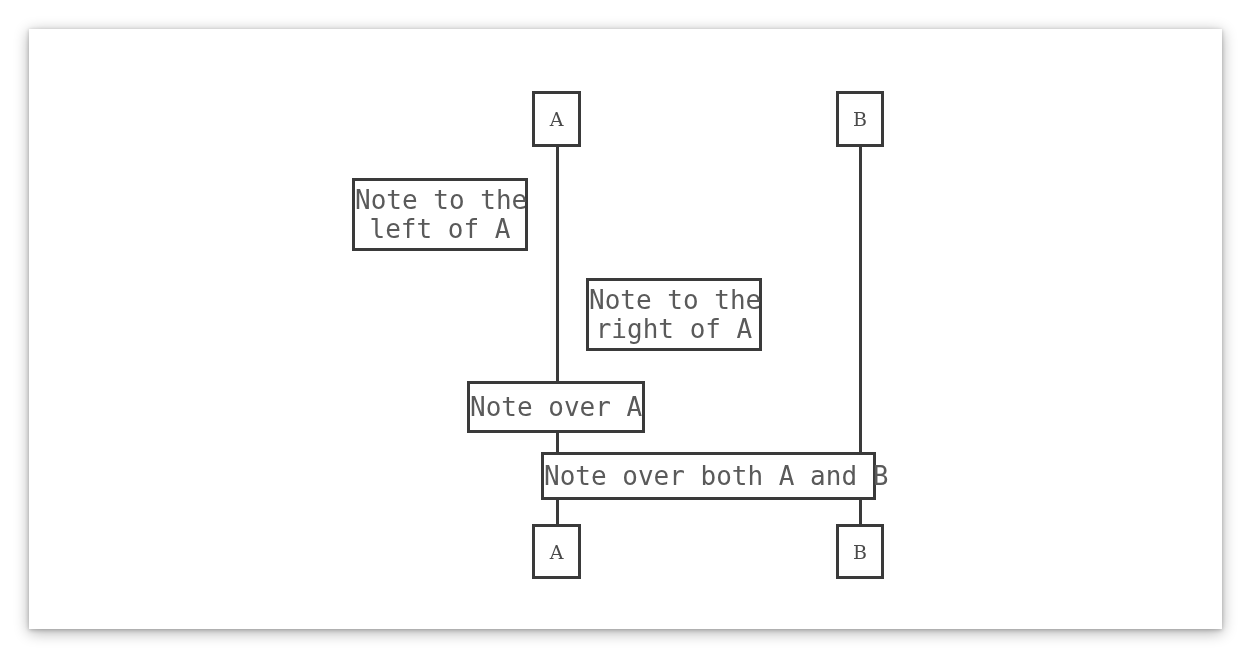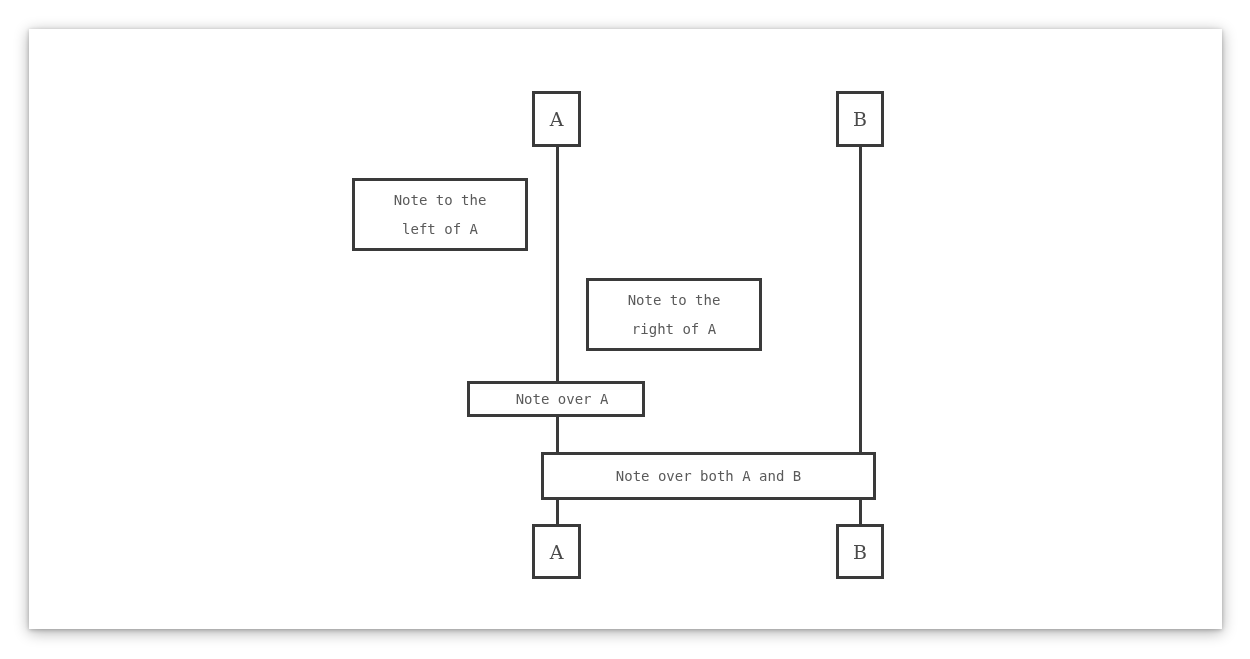--- a/index.html
+++ b/index.html
@@ -67,21 +67,21 @@
   .note {
     position: absolute;
     box-sizing: border-box;
     border: 3px solid #3a3a3a;
     background: #ffffff;
     display: flex;
     align-items: center;
     justify-content: center;
     text-align: center;
     font-family: "DejaVu Sans Mono", "Liberation Mono", monospace;
-    font-size: 14px;
+    font-size: 26px;
     line-height: 29px;
     color: #5a5a5a;
     white-space: pre;
     z-index: 4;
   }
   .note-inner {
     display: block;
     width: 100%;
     text-align: center;
   }
@@ -113,21 +113,21 @@
       <div class="note" style="left:323px; top:149px; width:176px; height:73px;">
         <span class="note-inner">Note to the
 left of A</span>
       </div>
 
       <div class="note" style="left:557px; top:249px; width:176px; height:73px;">
         <span class="note-inner">Note to the
 right of A</span>
       </div>
 
-      <div class="note" style="left:438px; top:352px; width:178px; height:36px;padding-left:12px;">
+      <div class="note" style="left:438px; top:352px; width:178px; height:52px;">
         <span class="note-inner">Note over A</span>
       </div>
 
       <div class="note" style="left:512px; top:423px; width:335px; height:48px;">
         <span class="note-inner">Note over both A and B</span>
       </div>
 
     </div>
   </div>
 </div>

